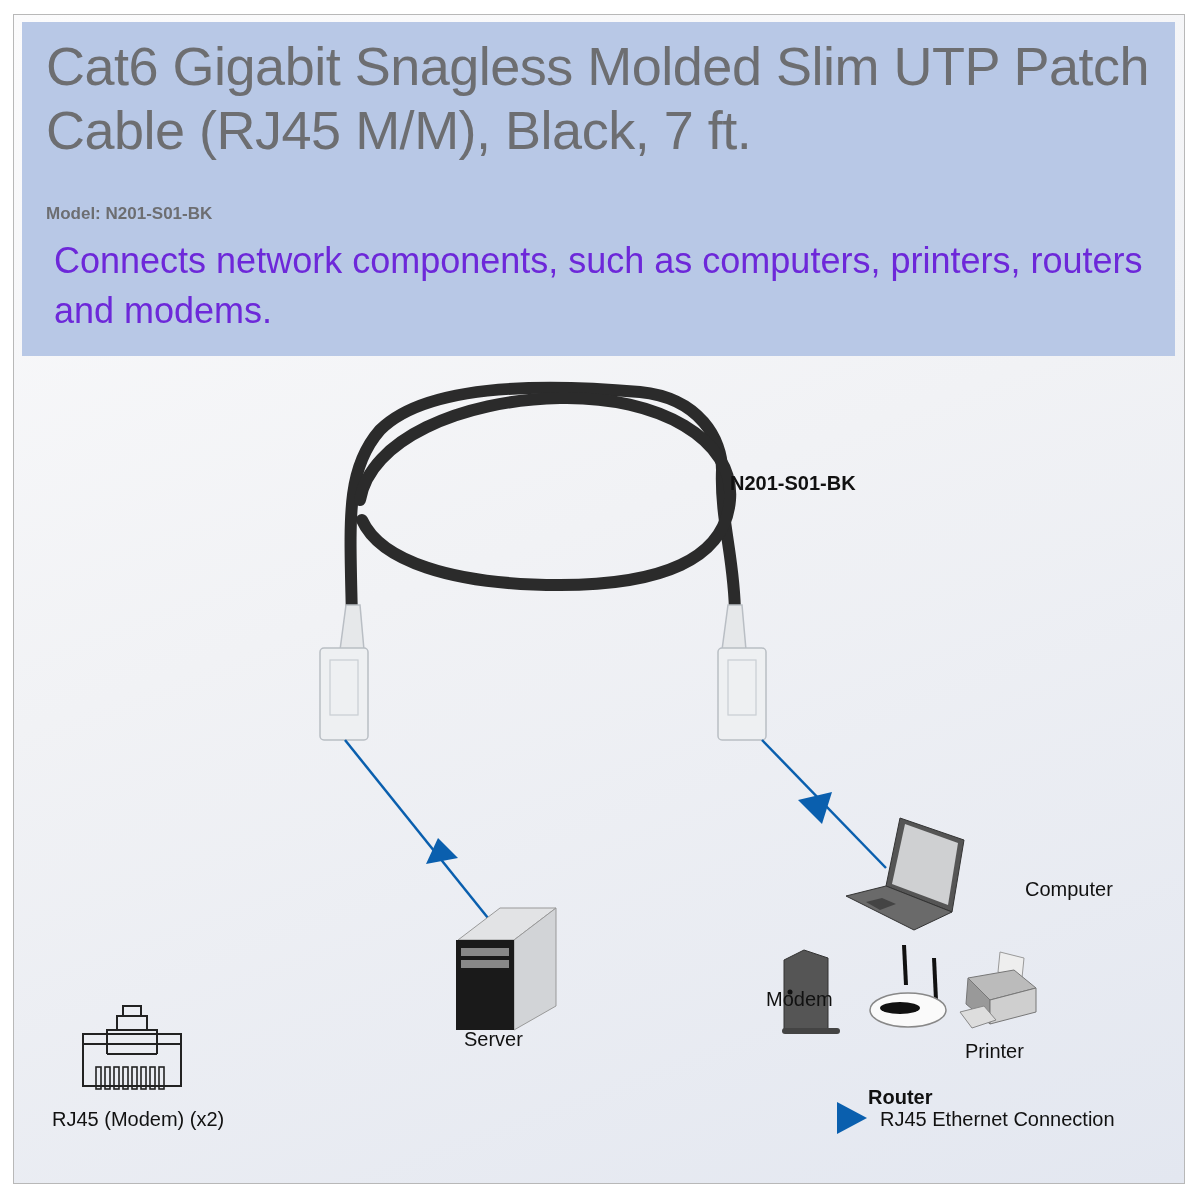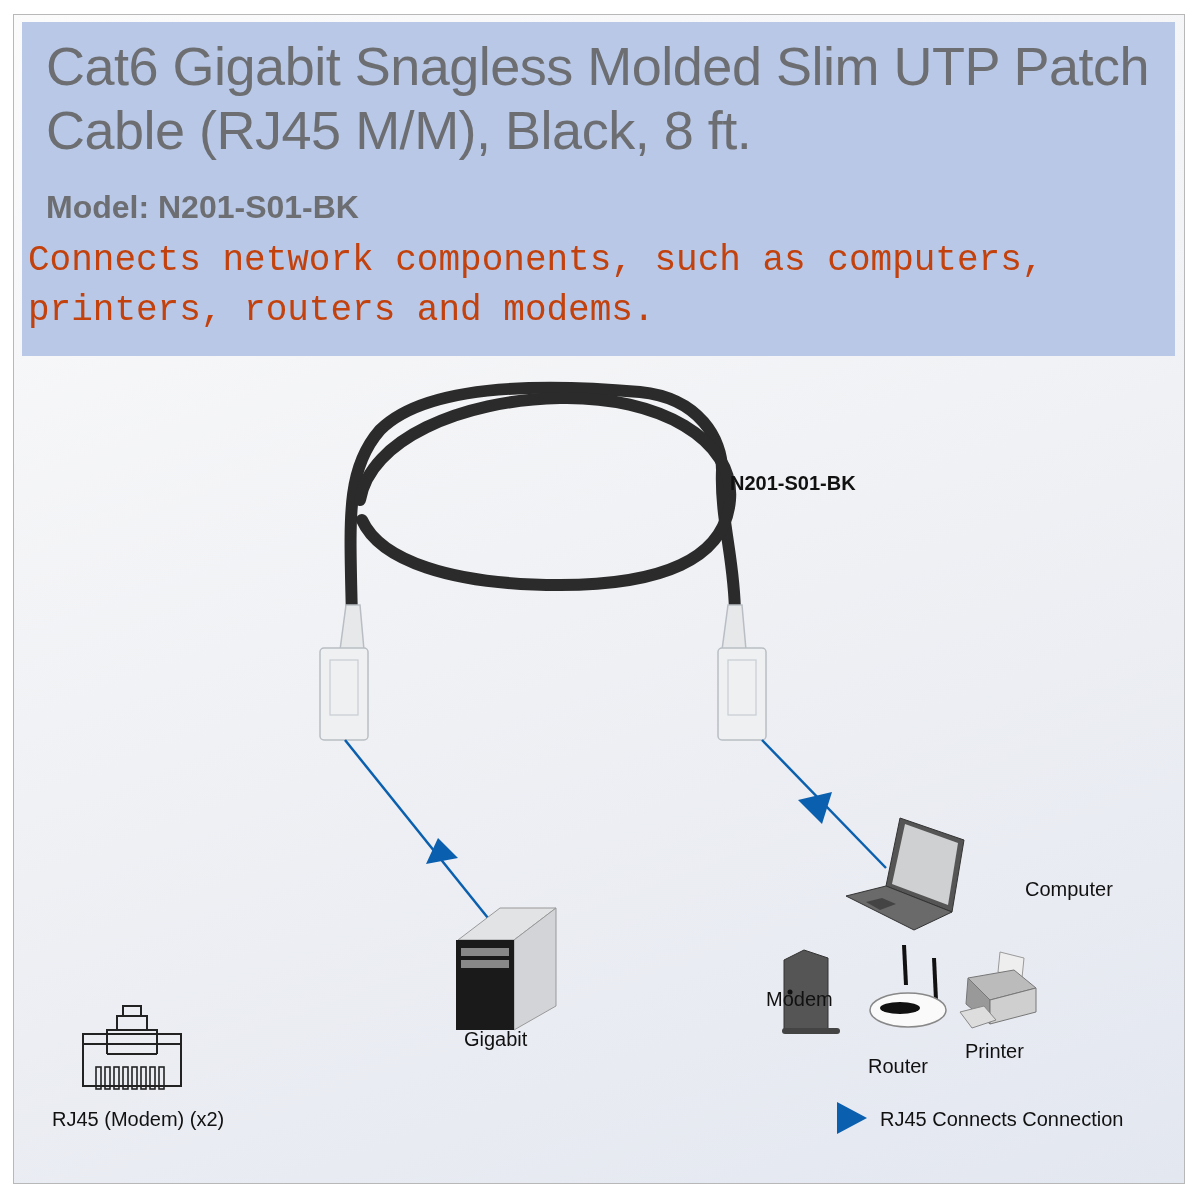--- a/index.html
+++ b/index.html
@@ -4,33 +4,33 @@
 <style>
   html, body { margin:0; padding:0; }
   body { width:1200px; height:1200px; background:#ffffff; position:relative; overflow:hidden;
          font-family:"Liberation Sans", sans-serif; }
   .frame { position:absolute; left:13px; top:14px; width:1172px; height:1170px;
            border:1px solid #b8b8b8; box-sizing:border-box;
            background:linear-gradient(160deg,#fbfbfc 0%,#f1f2f5 45%,#e3e7f0 100%); }
   .header { position:absolute; left:22px; top:22px; width:1153px; height:334px; background:#b8c8e6; }
   .title { position:absolute; left:46px; top:34px; width:1110px; font-size:54px; line-height:64px;
            color:#6d6e71; font-family:"Liberation Sans", sans-serif; letter-spacing:-0.5px; }
-  .model { position:absolute; left:46px; top:189px; font-size:32px; font-weight:bold; color:#6d6e71; }
-  .desc { position:absolute; left:28px; top:236px; width:1110px; font-size:36px; line-height:50px; color:#c2410c;font-family:Liberation Mono, monospace; }
+  .model { position:absolute; left:46px; top:204px; font-size:17px; font-weight:bold; color:#6d6e71; }
+  .desc { position:absolute; left:54px; top:236px; width:1110px; font-size:36px; line-height:50px; color:#6d28d9; }
   .cable-label { position:absolute; left:730px; top:472px; font-size:20px; font-weight:bold; color:#111; }
   .lbl { position:absolute; font-size:20px; color:#111; }
   svg.art { position:absolute; left:0; top:0; }
 </style>
 </head>
 <body>
 
 <div class="frame"></div>
 
 <div class="header"></div>
-<div class="title">Cat6 Gigabit Snagless Molded Slim UTP Patch Cable (RJ45 M/M), Black, 8 ft.</div>
+<div class="title">Cat6 Gigabit Snagless Molded Slim UTP Patch Cable (RJ45 M/M), Black, 7 ft.</div>
 <div class="model">Model: N201-S01-BK</div>
 <div class="desc">Connects network components, such as computers, printers, routers and modems.</div>
 
 <svg class="art" width="1200" height="1200" viewBox="0 0 1200 1200">
 
   <g fill="none" stroke="#2b2b2b" stroke-linecap="round">
     <path d="M352 620 C 350 520, 345 470, 380 430 C 430 380, 560 385, 640 392 C 700 398, 722 440, 722 470 C 720 520, 735 560, 735 615" stroke-width="12"></path>
     <path d="M360 500 C 370 440, 460 400, 560 398 C 660 396, 735 440, 730 500 C 725 560, 660 585, 560 585 C 450 585, 380 560, 362 520" stroke-width="12"></path>
   </g>
 
@@ -110,19 +110,19 @@
       <rect x="141" y="1067" width="5" height="22"></rect>
       <rect x="150" y="1067" width="5" height="22"></rect>
       <rect x="159" y="1067" width="5" height="22"></rect>
     </g>
   </g>
 
   <polygon points="837,1102 867,1118 837,1134" fill="#0a5fae"></polygon>
 </svg>
 
 <div class="cable-label">N201-S01-BK</div>
-<div class="lbl" style="left:464px;top:1028px;">Gigabit</div>
+<div class="lbl" style="left:464px;top:1028px;">Server</div>
 <div class="lbl" style="left:978px;top:878px;margin-left:47px;">Computer</div>
 <div class="lbl" style="left:766px;top:988px;">Modem</div>
-<div class="lbl" style="left:868px;top:1055px;">Router</div>
+<div class="lbl" style="left:868px;top:1086px;font-weight:bold;">Router</div>
 <div class="lbl" style="left:965px;top:1040px;">Printer</div>
 <div class="lbl" style="left:52px;top:1108px;">RJ45 (Modem) (x2)</div>
-<div class="lbl" style="left:880px;top:1108px;">RJ45 Connects Connection</div>
+<div class="lbl" style="left:880px;top:1108px;">RJ45 Ethernet Connection</div>
 
 </body></html>

